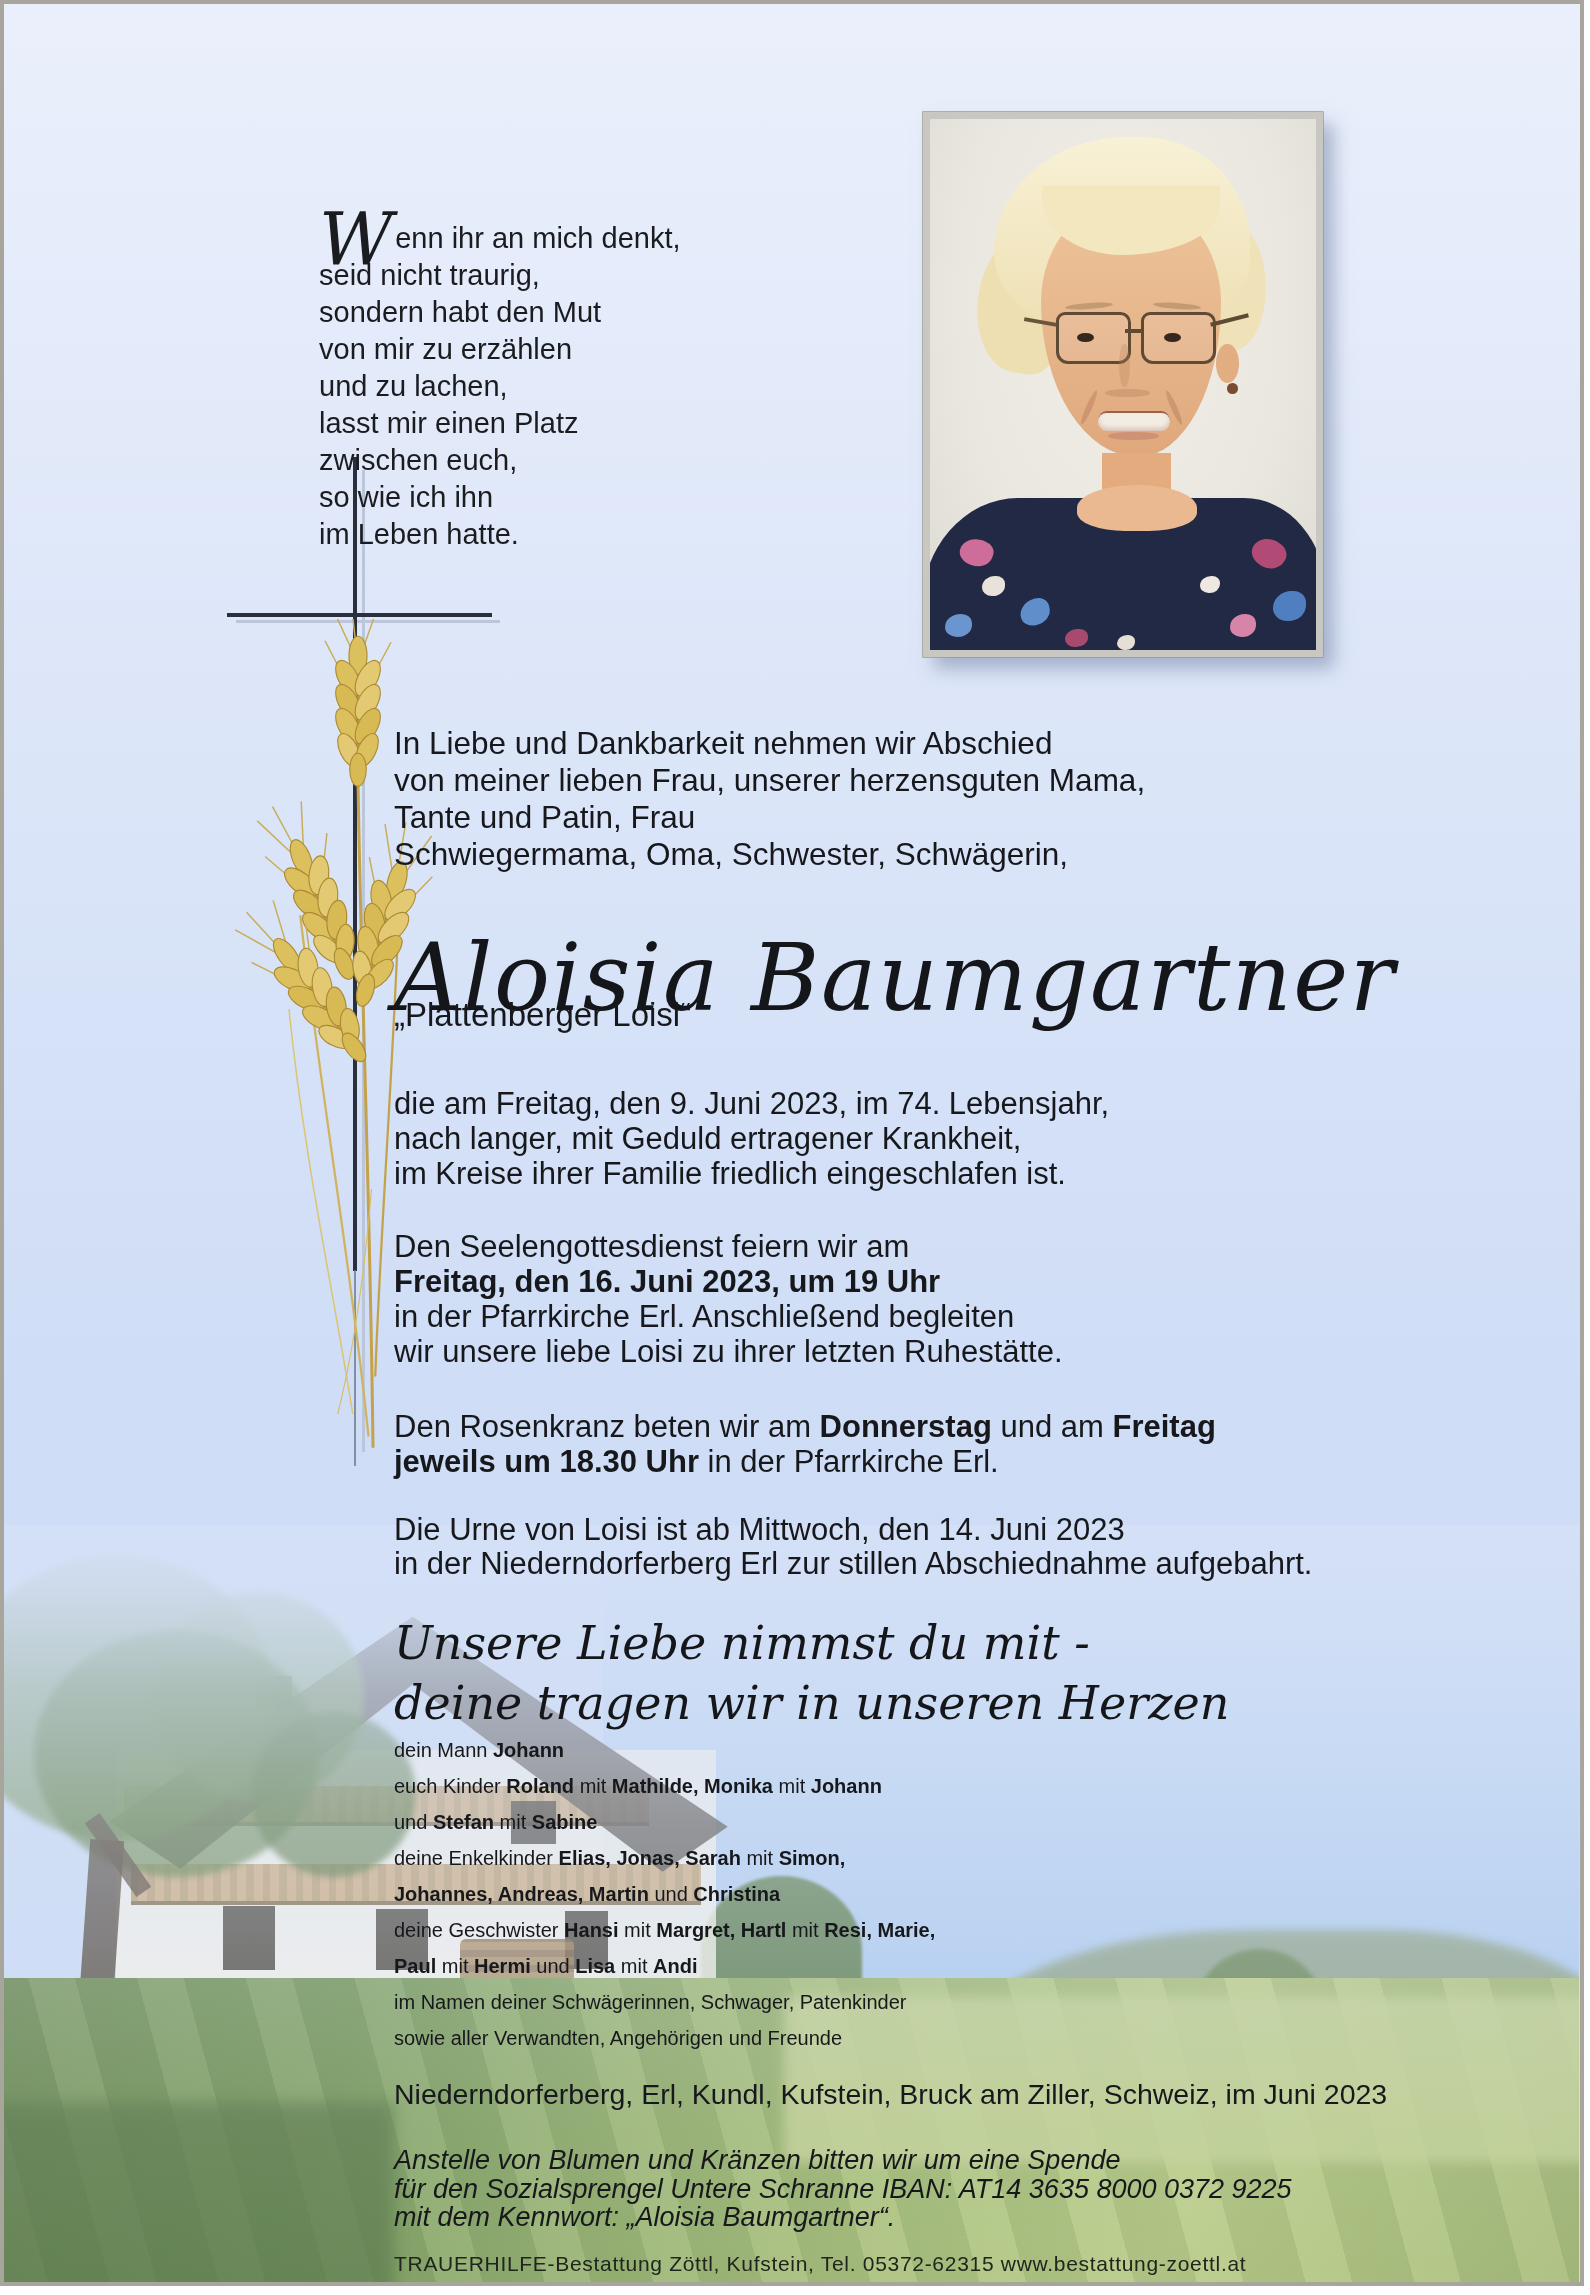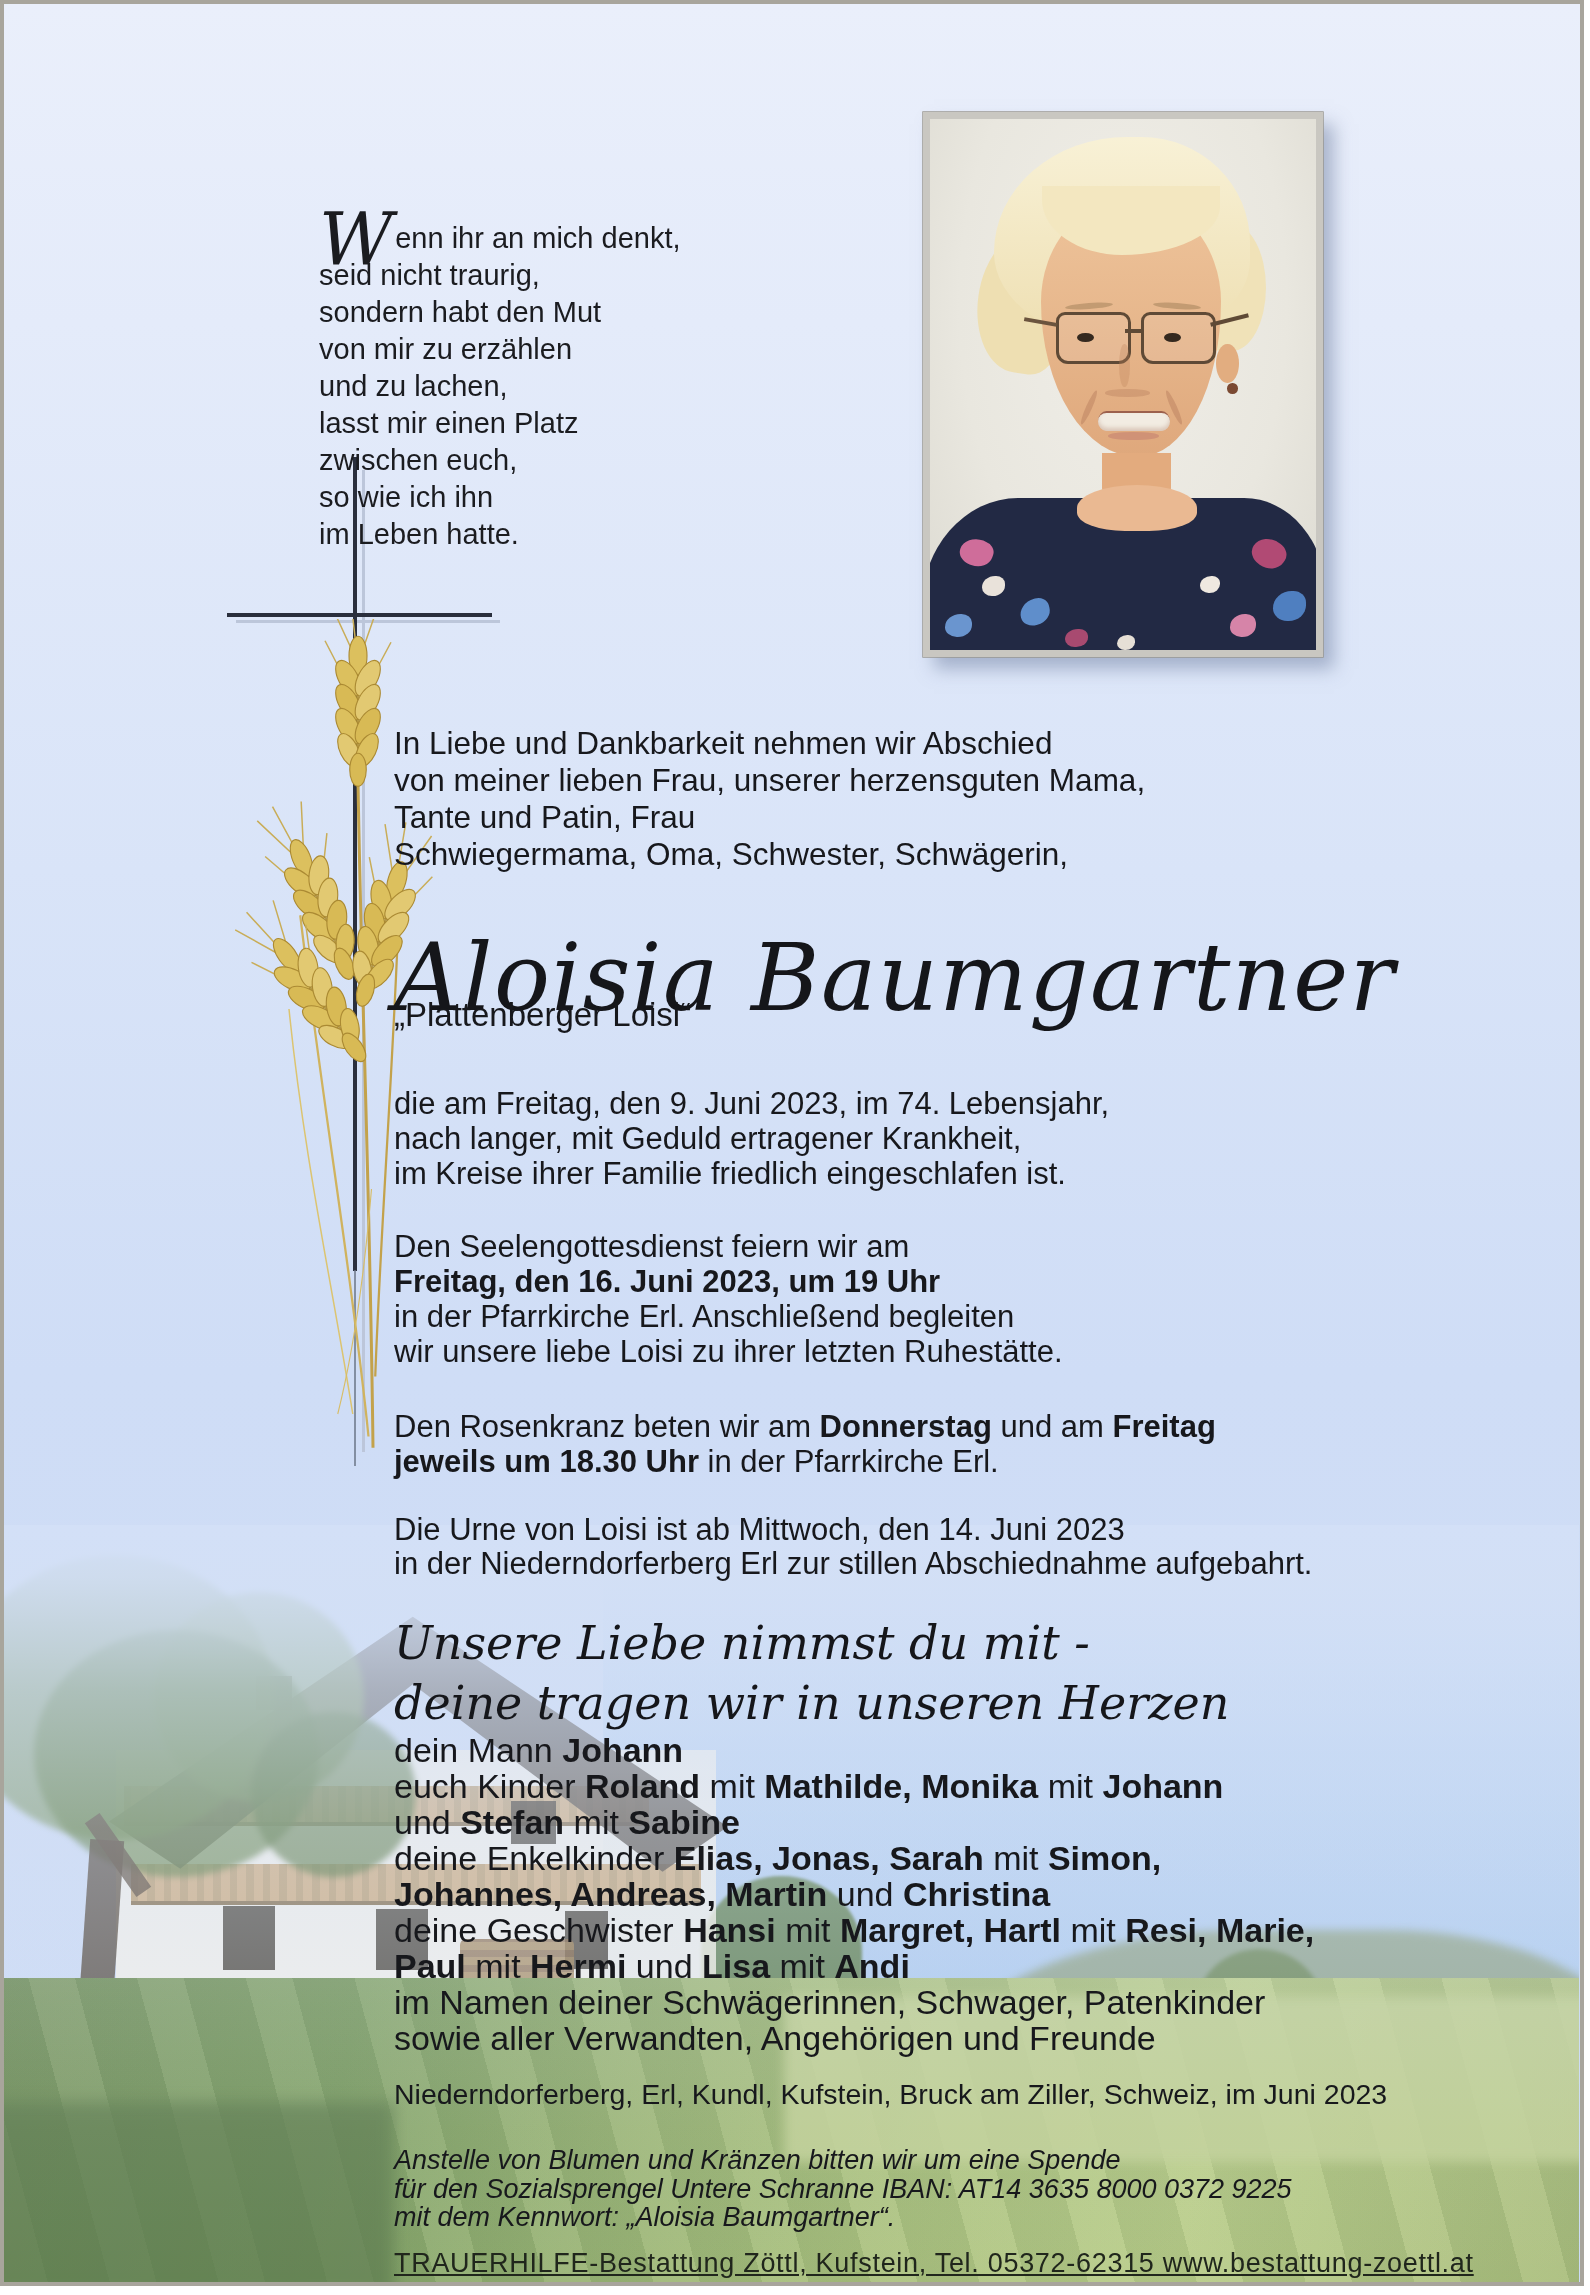--- a/index.html
+++ b/index.html
@@ -94,24 +94,24 @@
   .poem{position:absolute;left:315px;width:705px;top:216px;font-size:29px;line-height:37px;color:#1b1c20;}
   .initial{font-family:"DejaVu Serif",serif;font-style:italic;font-size:72px;line-height:0;vertical-align:-16.5px;margin-right:2.2px;}
   .intro{top:721px;font-size:31.5px;line-height:37px;}
   .name{top:889px;font-size:93px;line-height:171px;font-family:"DejaVu Serif",serif;font-style:italic;color:#15161a;letter-spacing:1.5px;}
   .nickname{top:991px;font-size:33px;line-height:39px;}
   .death{top:1082px;font-size:31px;line-height:35px;}
   .service{top:1225px;font-size:31px;line-height:35px;}
   .rosary{top:1405px;font-size:31px;line-height:35px;}
   .urn{top:1509px;font-size:31px;line-height:34px;}
   .farewell{top:1609px;font-size:46px;line-height:60px;font-family:"DejaVu Serif",serif;font-style:italic;color:#15161a;}
-  .family{top:1728px;font-size:34px;line-height:36px;}
+  .family{top:1728px;font-size:20px;line-height:36px;}
   .places{top:2076px;font-size:28.5px;line-height:28.5px;}
   .donation{top:2142px;font-size:27px;line-height:28.5px;font-style:italic;}
-  .funeral{top:2246px;font-size:27px;line-height:27px;letter-spacing:0.7px;color:#20261c;text-decoration:underline;}
+  .funeral{top:2246px;font-size:21px;line-height:27px;letter-spacing:0.7px;color:#20261c;}
   .b{font-weight:700;}
 </style>
 </head>
 <body>
 
 <div class="card">
 
   <div class="landscape">
     <div class="ph-sky"></div>
     <div class="treeline"></div>

